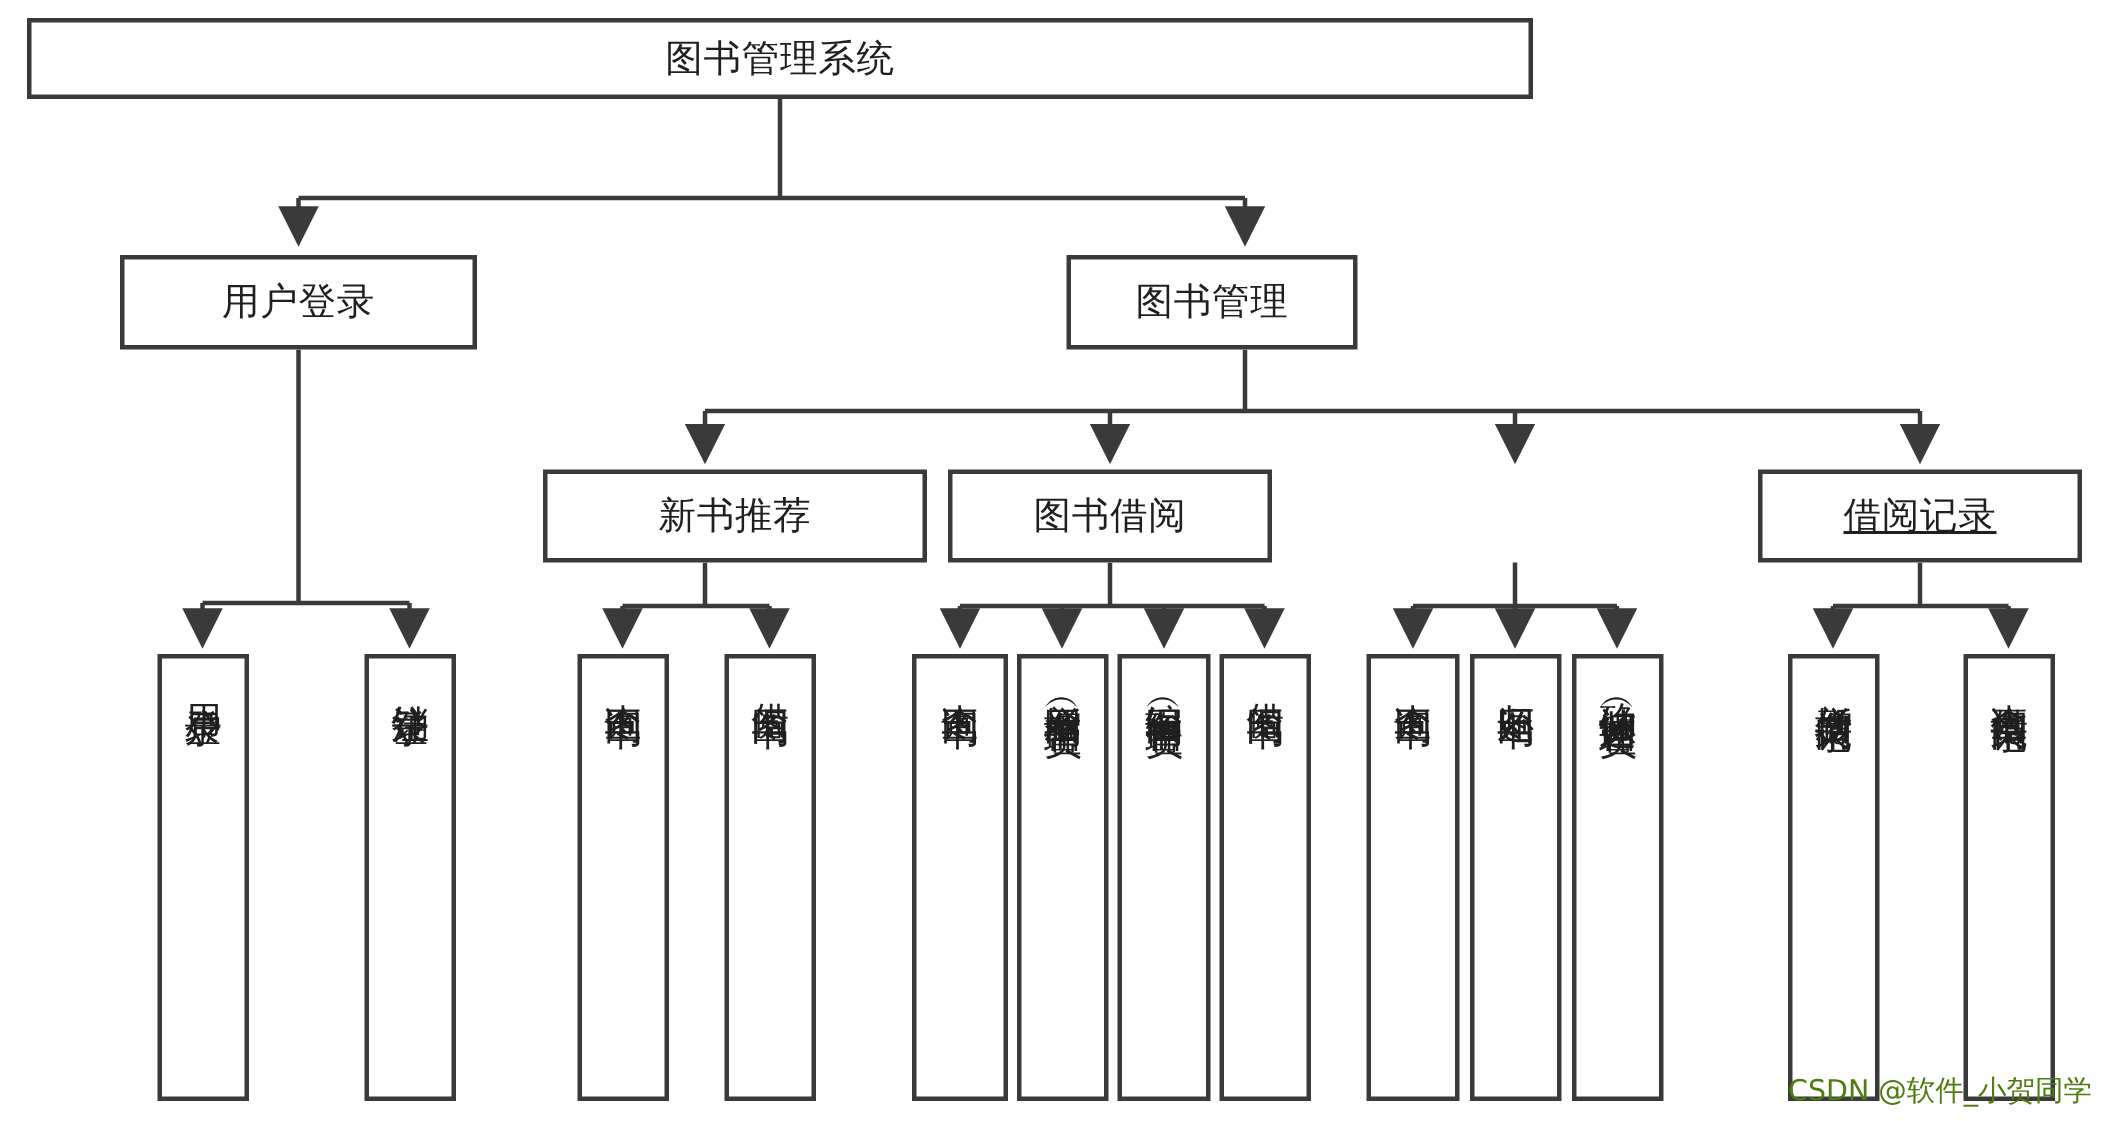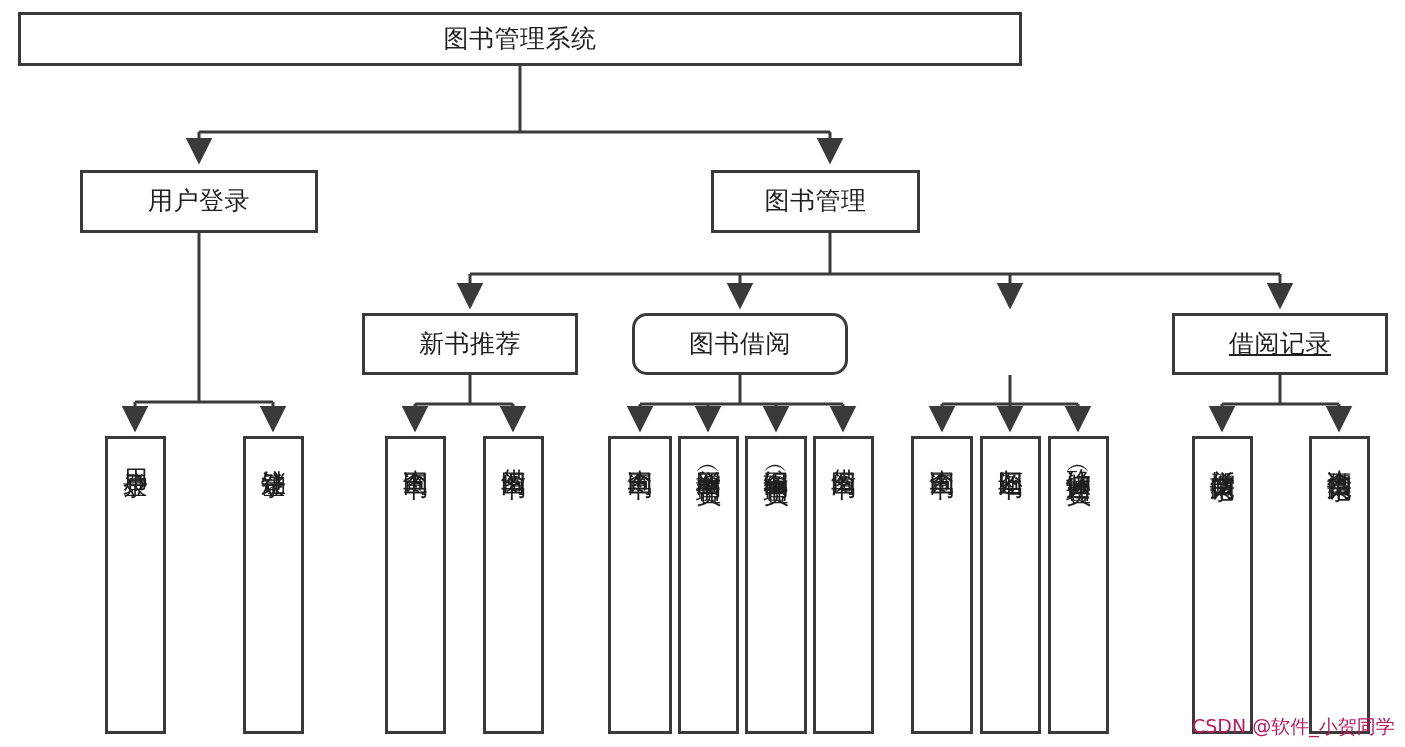--- a/index.html
+++ b/index.html
@@ -60,21 +60,21 @@
     writing-mode: vertical-rl;
     text-orientation: upright;
     font-size: 25px;
     line-height: 1.16;
     letter-spacing: 2px;
     white-space: pre-line;
     max-height: 280px;
   }
   .watermark {
     position: absolute;
-    color: #be185d;
+    color: #4d7c0f;
     font-size: 19px;
     white-space: nowrap;
     z-index: 5;
     font-family: "DejaVu Sans", "Liberation Sans", sans-serif;
   }
 </style>
 </head>
 <body>
 
 <div id="canvas">
@@ -129,28 +129,28 @@
     </g>
   </svg>
 
   <div class="node horiz root" style="left:18px; top:12px; width:1004px; height:54px;">
     <span class="label">图书管理系统</span>
   </div>
 
   <div class="node horiz" style="left:80px; top:170px; width:238px; height:63px;">
     <span class="label">用户登录</span>
   </div>
-  <div class="node horiz" style="left:711px; top:170px; width:209px; height:63px;">
+  <div class="node horiz" style="left:711px; top:170px; width:194px; height:63px;">
     <span class="label">图书管理</span>
   </div>
 
-  <div class="node horiz" style="left:362px; top:313px; width:216px; height:62px;">
+  <div class="node horiz" style="left:362px; top:313px; width:256px; height:62px;">
     <span class="label">新书推荐</span>
   </div>
-  <div class="node horiz" style="left:632px; top:313px; width:216px; height:62px;border-radius:15px;">
+  <div class="node horiz" style="left:632px; top:313px; width:216px; height:62px;">
     <span class="label">图书借阅</span>
   </div>
   <div class="node horiz" style="left:1172px; top:313px; width:216px; height:62px;text-decoration:underline;">
     <span class="label">借阅记录</span>
   </div>
 
   <div class="node vert" style="left:105px; top:436px; width:61px; height:298px;">
     <span class="label">用户登录</span>
   </div>
   <div class="node vert" style="left:243px; top:436px; width:61px; height:298px;">

